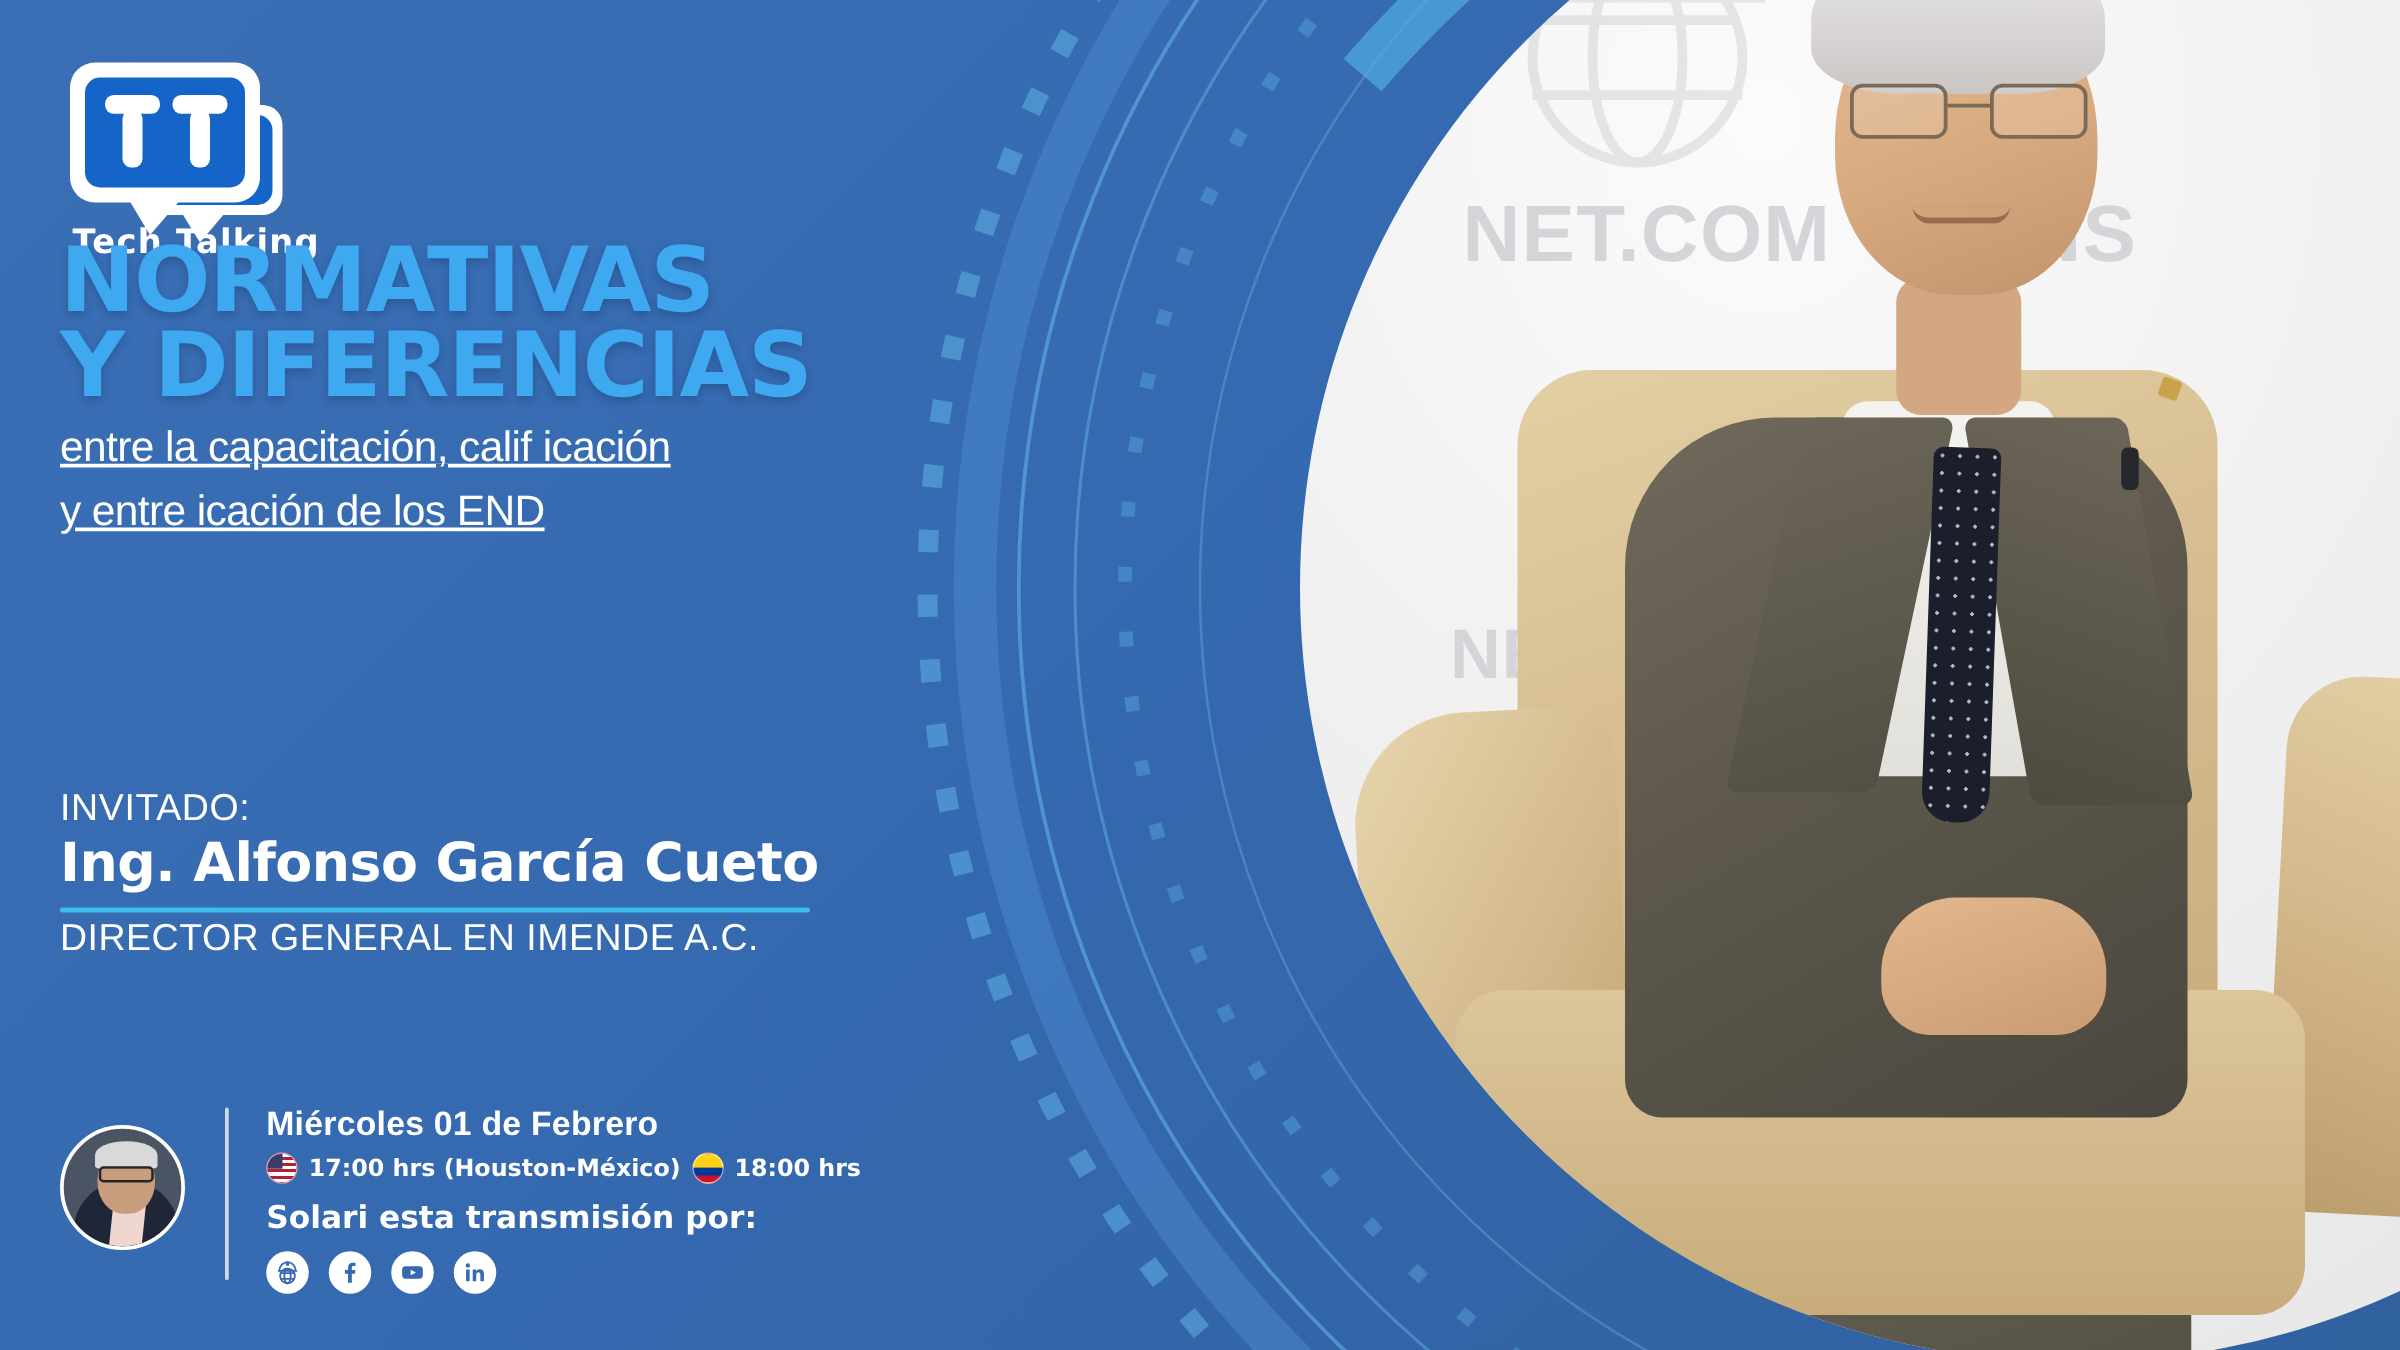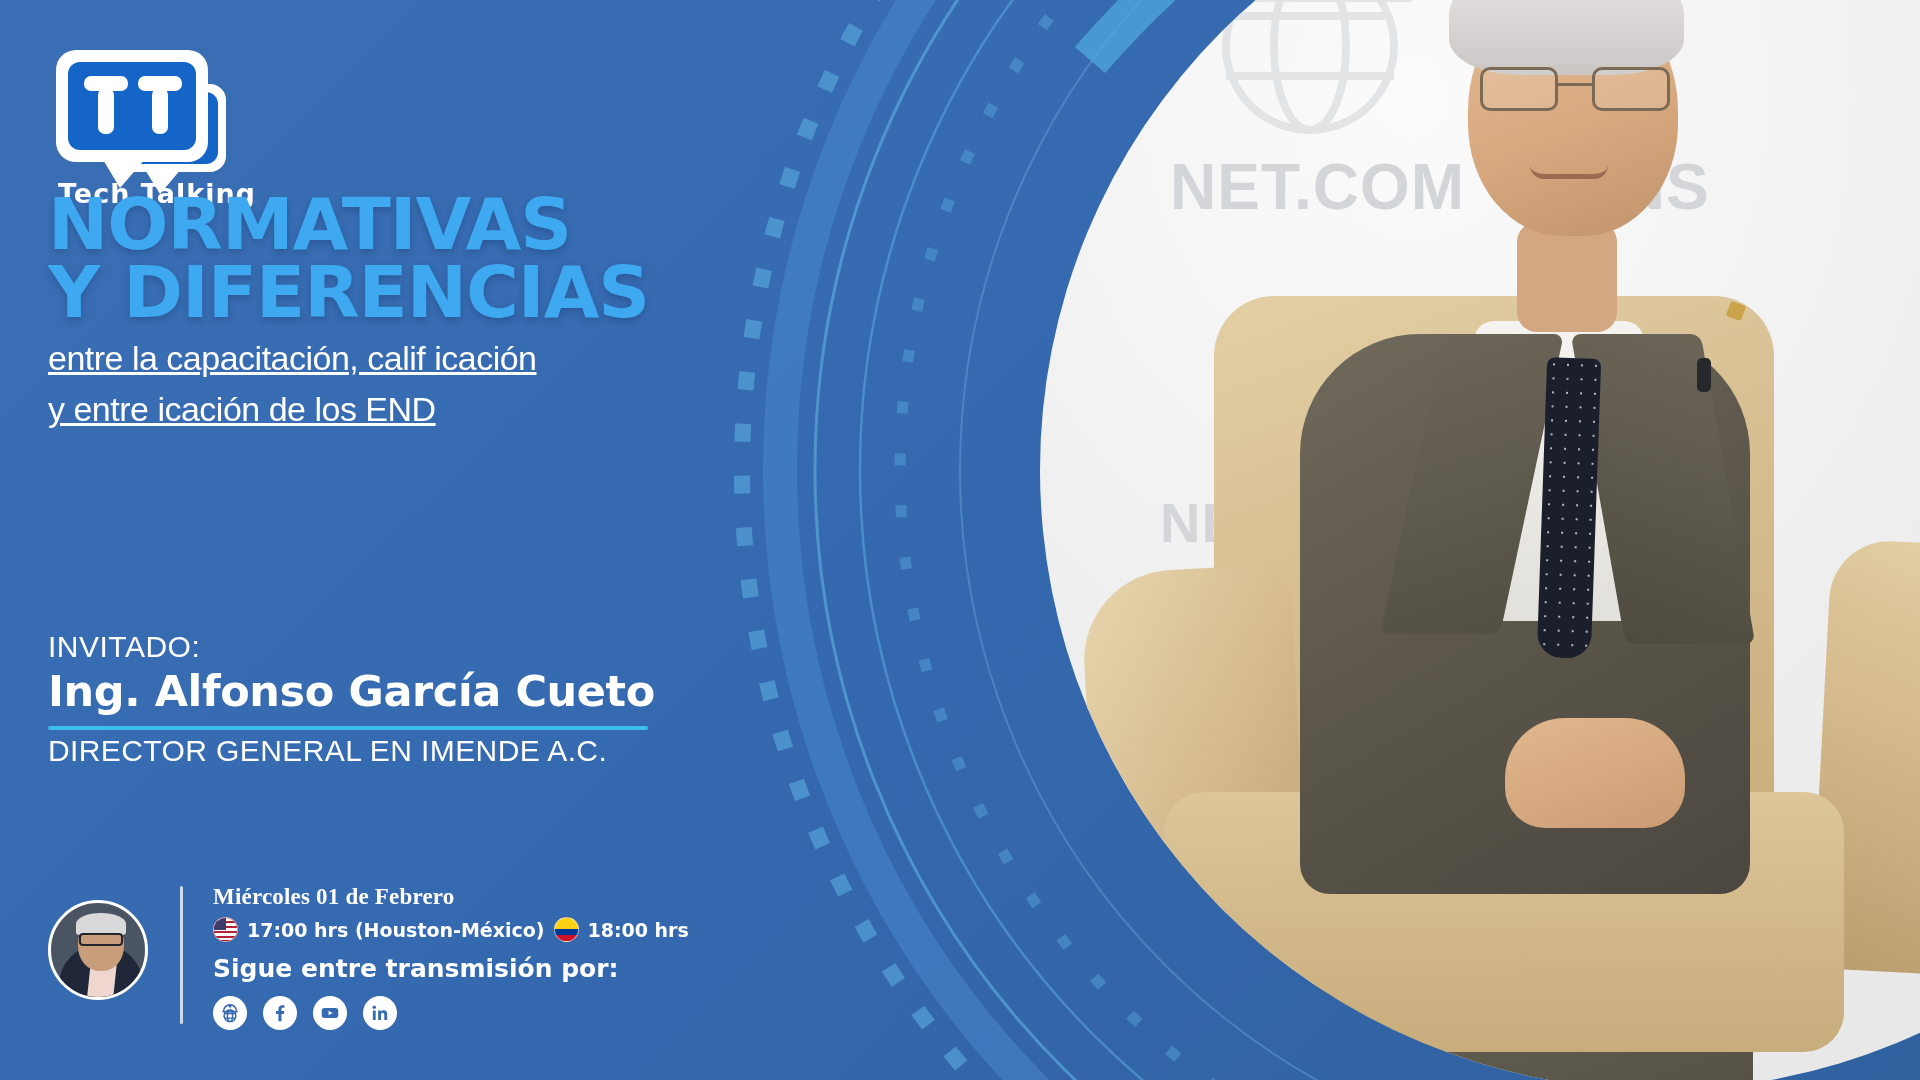--- a/index.html
+++ b/index.html
@@ -295,21 +295,21 @@
   }
   .av-glass {
     position:absolute; left:28px; top:30px; width:44px; height:13px;
     border:2px solid #25262b; border-radius:4px;
   }
   .mod-text { color:#ffffff; font-size:21px; font-weight:bold; line-height:1.32; font-family:"DejaVu Sans", sans-serif; }
 
   .vrule { width:3px; height:138px; background:rgba(255,255,255,.75); margin:8px 30px 0 32px; border-radius:2px; }
 
   .sched { color:#ffffff; padding-top:6px; }
-  .sched-date { font-size:23px; font-weight:bold; letter-spacing:.2px; font-family:Liberation Serif, serif; }
+  .sched-date { font-size:27px; font-weight:bold; letter-spacing:.2px; font-family:Liberation Sans, sans-serif; }
   .sched-times { display:flex; align-items:center; gap:9px; margin-top:7px; font-size:19px; font-weight:bold; font-family:"DejaVu Sans", sans-serif; }
   .flag { width:25px; height:25px; border-radius:50%; overflow:hidden; flex:0 0 auto; position:relative; border:1px solid rgba(255,255,255,.6); }
   .flag-us { background:#b22234; }
   .flag-us:before {
     content:""; position:absolute; inset:0;
     background:repeating-linear-gradient(180deg,#fff 0 2.5px,#b22234 2.5px 5px);
   }
   .flag-us:after {
     content:""; position:absolute; left:0; top:0; width:12px; height:12px;
     background:#3c3b6e;
@@ -439,21 +439,21 @@
       <div class="sched">
         <div class="sched-date">Miércoles 01 de Febrero</div>
 
         <div class="sched-times">
           <span class="flag flag-us"></span>
           <span>17:00 hrs (Houston-México)</span>
           <span class="flag flag-co"></span>
           <span>18:00 hrs</span>
         </div>
 
-        <div class="sched-follow">Sigue entre transmisión por:</div>
+        <div class="sched-follow">Solari esta transmisión por:</div>
 
         <div class="socials">
 
           <a class="soc">
             <svg width="22" height="22" viewBox="0 0 24 24" fill="none" stroke="#3569b0" stroke-width="1.6">
               <path d="M5 10 A7 7 0 0 1 19 10"></path>
               <rect x="10.5" y="2.6" width="3" height="3.4" rx=".8" fill="#3569b0" stroke="none"></rect>
               <path d="M3.6 10.6 h16.8"></path>
               <circle cx="12" cy="15" r="6.4"></circle>
               <ellipse cx="12" cy="15" rx="2.8" ry="6.4"></ellipse>

